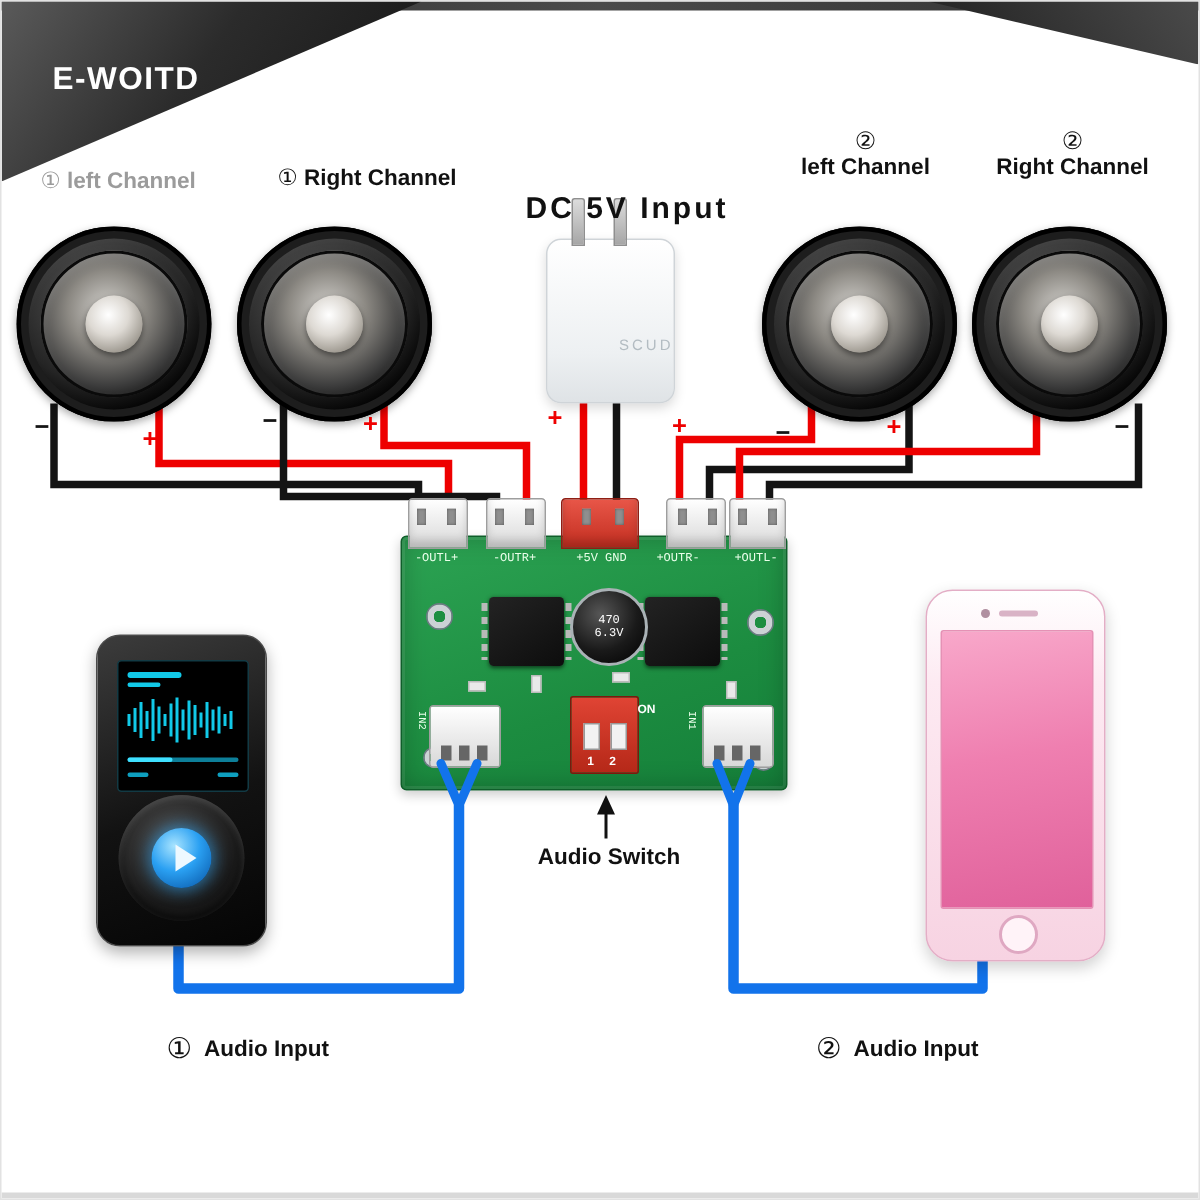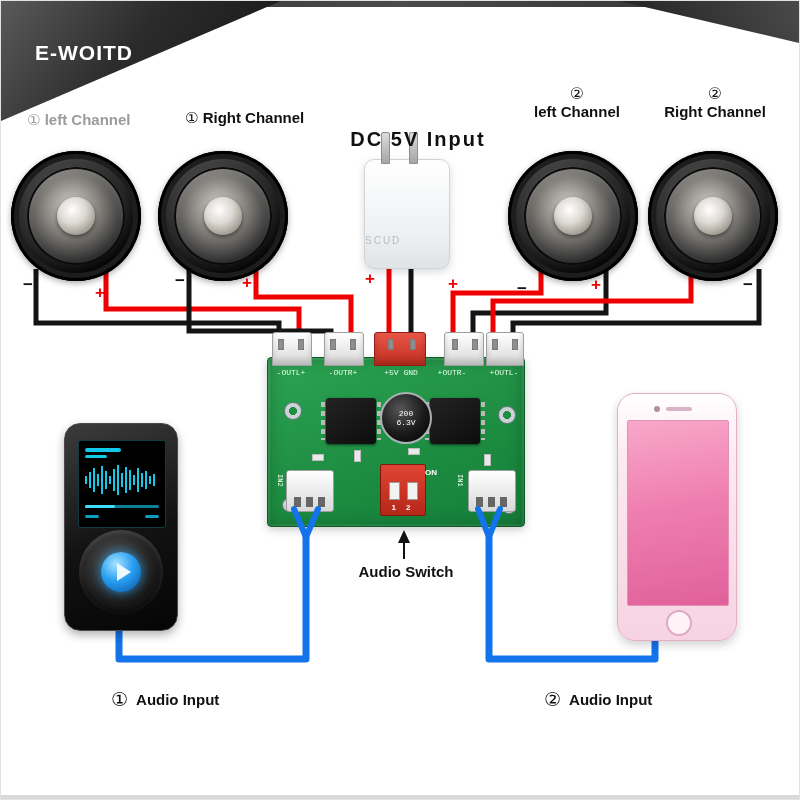--- a/index.html
+++ b/index.html
@@ -33,21 +33,21 @@
     background:radial-gradient(circle at 40% 34%,#ffffff,#ddd9d3 40%,#9b968d 78%,#6c675e);
     box-shadow:0 2px 4px rgba(0,0,0,.5);}
   #spk1{left:10px;top:150px;} #spk2{left:157px;top:150px;} #spk3{left:507px;top:150px;} #spk4{left:647px;top:150px;}
   
   #adapter{left:363px;top:158px;width:84px;height:108px;z-index:2;border-radius:10px;
     background:linear-gradient(180deg,#ffffff,#edf0f2 70%,#dfe3e6);border:1px solid #cfd4d8;
     box-shadow:0 3px 8px rgba(0,0,0,.15);}
   .prong{position:absolute;top:-28px;width:7px;height:30px;border-radius:2px 2px 0 0;
     background:linear-gradient(#dcdcdc,#a6a6a6);border:1px solid #8f8f8f;}
   #prong-l{left:16px;} #prong-r{left:44px;}
-  #adapter-brand{position:absolute;bottom:22px;width:100%;text-align:left;font-size:10px;color:#b3bcc2;letter-spacing:2px;}
+  #adapter-brand{position:absolute;bottom:32px;width:100%;text-align:right;font-size:10px;color:#b3bcc2;letter-spacing:2px;}
   
   #board{left:266px;top:356px;width:256px;height:168px;z-index:2;border-radius:4px;
     background:linear-gradient(160deg,#2ca353,#1c8c40 60%,#15803a);border:1px solid #0f5e2a;
     box-shadow:inset 0 0 0 2px rgba(255,255,255,.08),inset 0 0 18px rgba(0,0,0,.25),0 3px 8px rgba(0,0,0,.2);}
   .conn{position:absolute;top:-26px;height:32px;border-radius:3px 3px 0 0;
     background:linear-gradient(#ffffff,#d8d8d8);border:1px solid #9e9e9e;box-shadow:inset 0 -5px 6px rgba(0,0,0,.15);}
   .conn-red{background:linear-gradient(#e85648,#c22e20);border:1px solid #8f1e14;}
   .pin{position:absolute;top:6px;width:6px;height:11px;background:#8f8f8f;box-shadow:inset 0 0 2px #555;}
   #conn1{left:4px;width:38px;} #conn2{left:56px;width:38px;} #connp{left:106px;width:50px;}
   #conn4{left:176px;width:38px;} #conn5{left:218px;width:36px;}
@@ -199,21 +199,21 @@
     <div class="chip" style="left:58px">
       <div class="chip-pins pins-l"></div>
       <div class="chip-pins pins-r"></div>
     </div>
     <div class="chip" style="left:162px">
       <div class="chip-pins pins-l"></div>
       <div class="chip-pins pins-r"></div>
     </div>
 
     <div class="abs" id="cap-round">
-      <span>200</span>
+      <span>470</span>
       <span>6.3V</span>
     </div>
 
     <div class="abs" id="dip">
       <div id="dip-on">ON</div>
       <div class="dip-slider" style="left:8px"></div>
       <div class="dip-slider" style="left:26px"></div>
       <div id="dip-num">1 2</div>
     </div>
 

